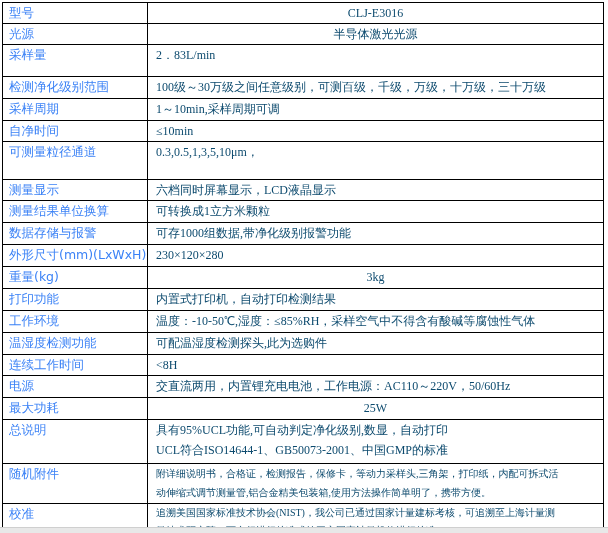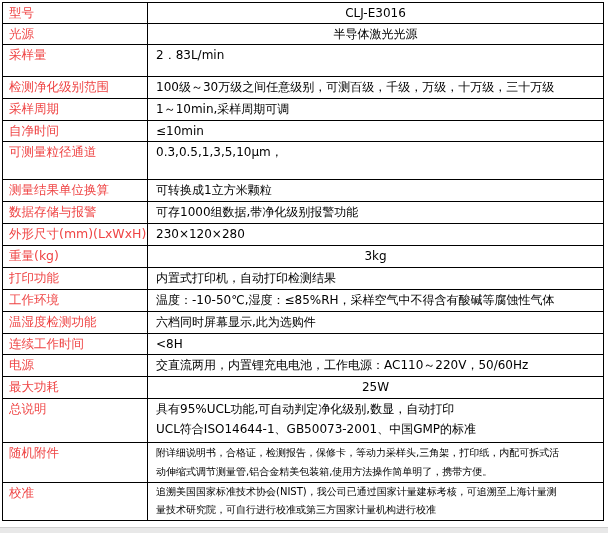--- a/index.html
+++ b/index.html
@@ -7,22 +7,22 @@
          font-family: "DejaVu Sans", "Liberation Sans", sans-serif; color: #222; }
   table.spec {
     position: absolute; left: 2px; top: 2px;
     width: 602px; border-collapse: collapse; table-layout: fixed;
   }
   table.spec td {
     border: 1px solid #000; padding: 0 0 0 6px;
     font-size: 12px; line-height: 20px; vertical-align: top;
     white-space: nowrap; overflow: hidden;
   }
-  table.spec td.label { width: 138px; font-size: 12.5px; color: #ef4444; }
-  table.spec td.value { color: #000000; padding-left: 8px; }
+  table.spec td.label { width: 138px; font-size: 12.5px; color: #3b82f6; }
+  table.spec td.value { color: #0c4a6e; padding-left: 8px; font-family: Liberation Serif, serif; }
   table.spec td.center { text-align: center; padding-left: 0; }
   td.small { font-size: 10px !important; line-height: 20px; white-space: normal !important; }
   .ln { display: block; height: 20px; }
   .gray-bar { position: absolute; left: 0; top: 527px; width: 608px; height: 6px; background: #e8e8e8; border-top: 1px solid #cfcfcf; }
 </style>
 </head>
 <body>
 
 <table class="spec">
   <tbody id="tbody">
@@ -47,20 +47,24 @@
         <td class="value">1～10min,采样周期可调</td>
       </tr>
       <tr style="height: 21px;">
         <td class="label">自净时间</td>
         <td class="value">≤10min</td>
       </tr>
       <tr style="height: 38px;">
         <td class="label">可测量粒径通道</td>
         <td class="value">0.3,0.5,1,3,5,10μm，</td>
       </tr>
+      <tr style="height: 21px;">
+        <td class="label">测量显示</td>
+        <td class="value">六档同时屏幕显示，LCD液晶显示</td>
+      </tr>
       <tr style="height: 22px; margin-top: 47px;">
         <td class="label">测量结果单位换算</td>
         <td class="value">可转换成1立方米颗粒</td>
       </tr>
       <tr style="height: 22px; padding-left: 15px;">
         <td class="label">数据存储与报警</td>
         <td class="value">可存1000组数据,带净化级别报警功能</td>
       </tr>
       <tr style="height: 22px;">
         <td class="label">外形尺寸(mm)(LxWxH)</td>
@@ -73,21 +77,21 @@
       <tr style="height: 22px;">
         <td class="label">打印功能</td>
         <td class="value">内置式打印机，自动打印检测结果</td>
       </tr>
       <tr style="height: 22px;">
         <td class="label">工作环境</td>
         <td class="value">温度：-10-50℃,湿度：≤85%RH，采样空气中不得含有酸碱等腐蚀性气体</td>
       </tr>
       <tr style="height: 22px;">
         <td class="label">温湿度检测功能</td>
-        <td class="value">六档同时屏幕显示,此为选购件</td>
+        <td class="value">可配温湿度检测探头,此为选购件</td>
       </tr>
       <tr style="height: 21px;">
         <td class="label">连续工作时间</td>
         <td class="value">&lt;8H</td>
       </tr>
       <tr style="height: 22px;">
         <td class="label">电源</td>
         <td class="value">交直流两用，内置锂充电电池，工作电源：AC110～220V，50/60Hz</td>
       </tr>
       <tr style="height: 22px;">

